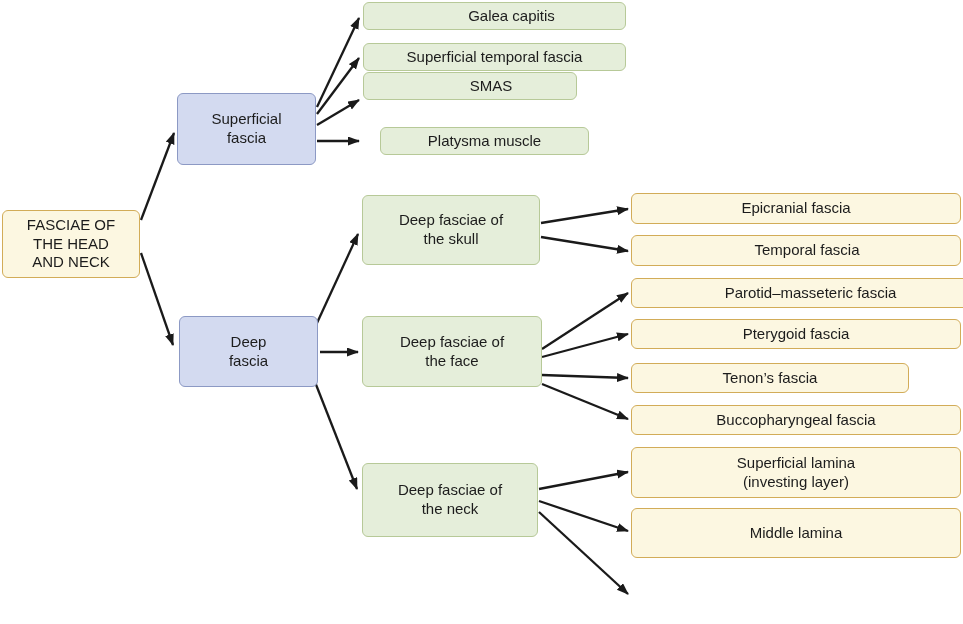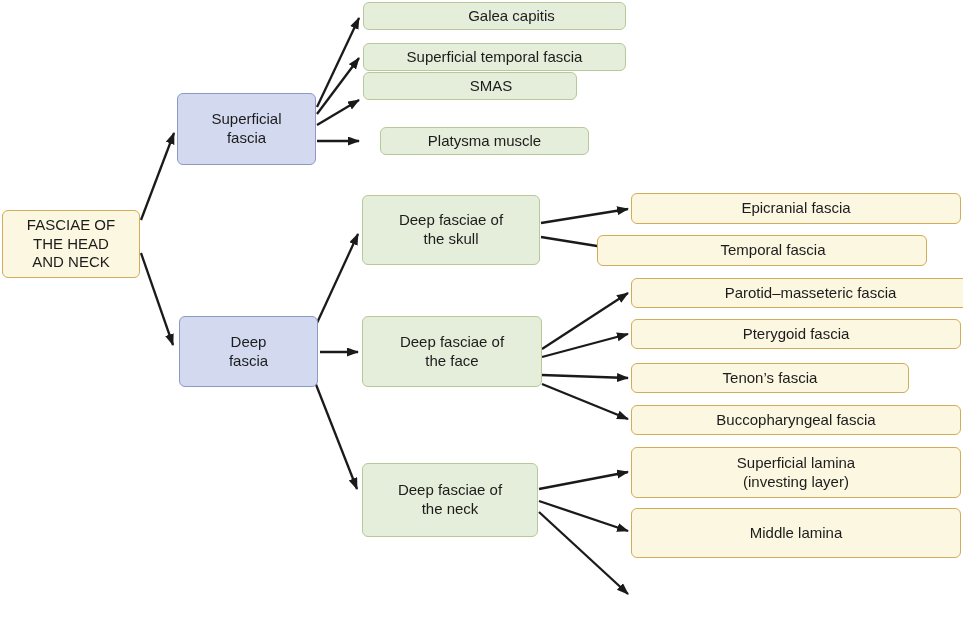--- a/index.html
+++ b/index.html
@@ -78,21 +78,21 @@
   <div class="node green" style="left:380px; top:127px; width:209px; height:28px;">Platysma muscle</div>
 
   <div class="node green" style="left:362px; top:195px; width:178px; height:70px;">Deep fasciae of
 the skull</div>
   <div class="node green" style="left:362px; top:316px; width:180px; height:71px;">Deep fasciae of
 the face</div>
   <div class="node green" style="left:362px; top:463px; width:176px; height:74px;">Deep fasciae of
 the neck</div>
 
   <div class="node yellow" style="left:631px; top:193px; width:330px; height:31px;">Epicranial fascia</div>
-  <div class="node yellow" style="left:597px; top:235px; width:330px; height:31px;padding-left:28px;">Temporal fascia</div>
+  <div class="node yellow" style="left:631px; top:235px; width:330px; height:31px;padding-left:28px;">Temporal fascia</div>
 
   <div class="node yellow" style="left:631px; top:278px; width:359px; height:30px;">Parotid–masseteric fascia</div>
   <div class="node yellow" style="left:631px; top:319px; width:330px; height:30px;">Pterygoid fascia</div>
   <div class="node yellow" style="left:631px; top:363px; width:278px; height:30px;">Tenon’s fascia</div>
   <div class="node yellow" style="left:631px; top:405px; width:330px; height:30px;">Buccopharyngeal fascia</div>
 
   <div class="node yellow" style="left:631px; top:508px; width:330px; height:50px;">Middle lamina</div>
   <div class="node yellow" style="left:631px; top:447px; width:330px; height:51px;">Superficial lamina
 (investing layer)</div>
 

